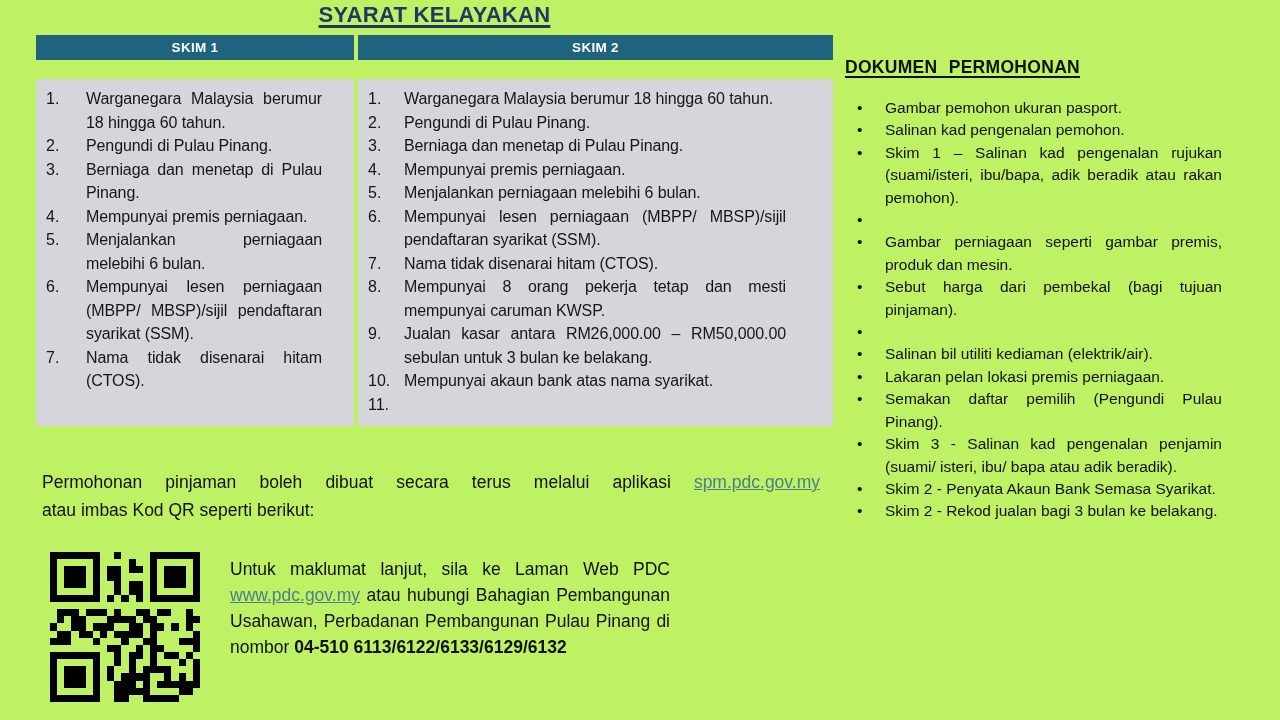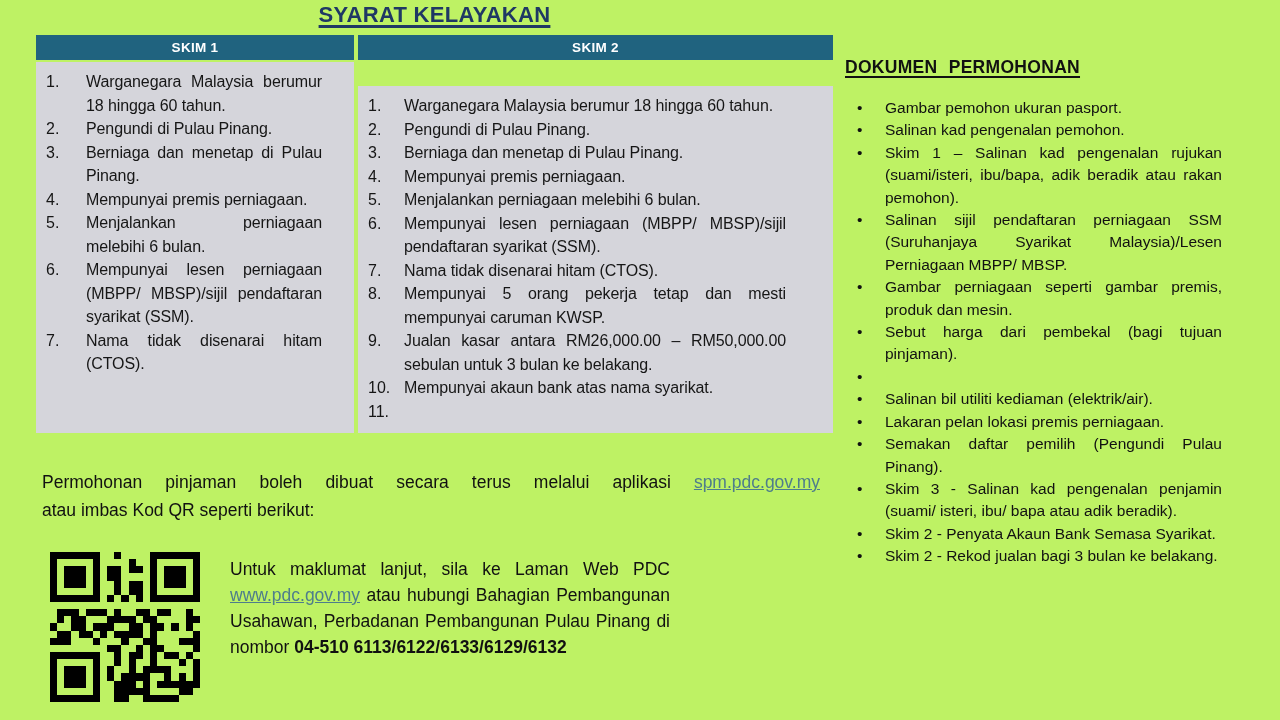--- a/index.html
+++ b/index.html
@@ -11,24 +11,24 @@
   .title{
     position:absolute;left:36px;top:2px;width:797px;text-align:center;
     font-size:22px;font-weight:bold;color:var(--title-color,#1F3864);
     text-decoration:underline;text-decoration-thickness:2.5px;text-underline-offset:3px;
     letter-spacing:0.3px;
   }
   
   .elig-table{position:absolute;left:36px;top:35px;width:797px;display:flex;}
   .tcol{display:flex;flex-direction:column;}
   .tcol1{width:318px;margin-right:4px;}
-  .tcol2{flex:1;gap:24px;}
+  .tcol2{flex:1;}
   .th{
     background:var(--header-bg,#20637F);color:#fff;font-weight:bold;font-size:13.5px;
-    text-align:center;height:25px;line-height:25px;letter-spacing:0.3px;margin-bottom:2px;
+    text-align:center;height:25px;line-height:25px;letter-spacing:0.3px;margin-bottom:19px;
   }
   .cell{background:var(--table-body-bg,#D5D5DB);flex:1;padding:8px 0 10px 0;
     font-size:16px;line-height:23.5px;color:#161616;}
   .titem{display:grid;}
   .tcol1 .titem{grid-template-columns:50px 236px;}
   .tcol2 .titem{grid-template-columns:46px 382px;}
   .tnum{padding-left:10px;}
   .ttext{text-align:justify;letter-spacing:-0.1px;}
   
   .docs{position:absolute;left:845px;top:57px;width:412px;}
@@ -141,21 +141,21 @@
             <span class="ttext">Mempunyai lesen perniagaan (MBPP/ MBSP)/sijil pendaftaran syarikat (SSM).</span>
           </div>
 
           <div class="titem">
             <span class="tnum">7.</span>
             <span class="ttext">Nama tidak disenarai hitam (CTOS).</span>
           </div>
 
           <div class="titem">
             <span class="tnum">8.</span>
-            <span class="ttext">Mempunyai 5 orang pekerja tetap dan mesti mempunyai caruman KWSP.</span>
+            <span class="ttext">Mempunyai 8 orang pekerja tetap dan mesti mempunyai caruman KWSP.</span>
           </div>
 
           <div class="titem">
             <span class="tnum">9.</span>
             <span class="ttext">Jualan kasar antara RM26,000.00 – RM50,000.00 sebulan untuk 3 bulan ke belakang.</span>
           </div>
 
           <div class="titem">
             <span class="tnum">10.</span>
             <span class="ttext">Mempunyai akaun bank atas nama syarikat.</span>
@@ -182,21 +182,20 @@
           <span class="dtext">Salinan kad pengenalan pemohon.</span>
         </div>
 
         <div class="ditem">
           <span class="dbullet">•</span>
           <span class="dtext">Skim 1 – Salinan kad pengenalan rujukan (suami/isteri, ibu/bapa, adik beradik atau rakan pemohon).</span>
         </div>
 
         <div class="ditem">
           <span class="dbullet">•</span>
-          <span class="dtext">Salinan sijil pendaftaran perniagaan SSM (Suruhanjaya Syarikat Malaysia)/Lesen Perniagaan MBPP/ MBSP.</span>
         </div>
 
         <div class="ditem">
           <span class="dbullet">•</span>
           <span class="dtext">Gambar perniagaan seperti gambar premis, produk dan mesin.</span>
         </div>
 
         <div class="ditem">
           <span class="dbullet">•</span>
           <span class="dtext">Sebut harga dari pembekal (bagi tujuan pinjaman).</span>

